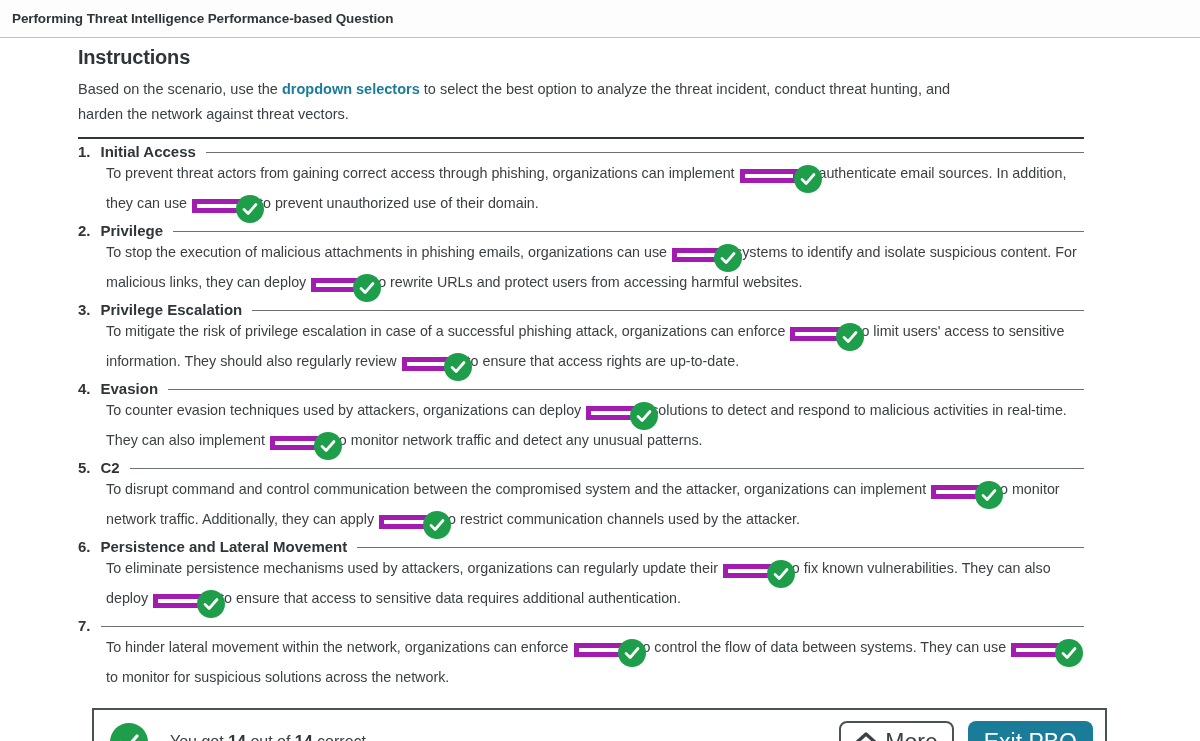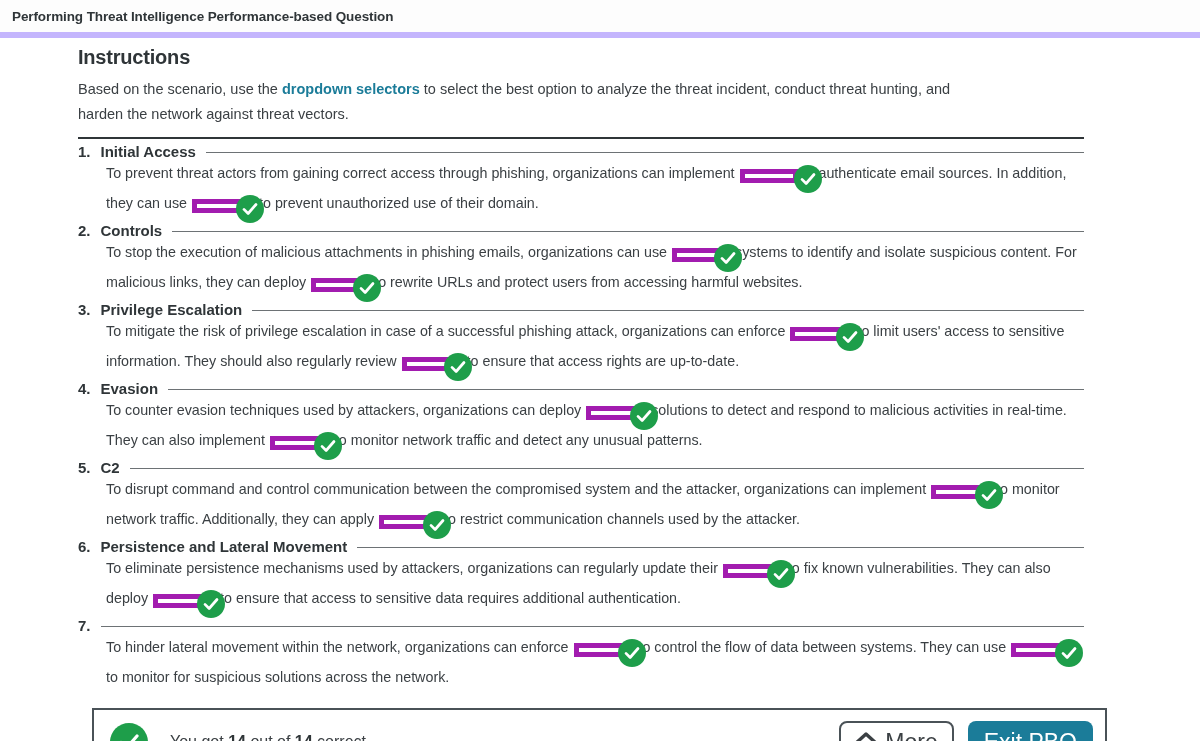--- a/index.html
+++ b/index.html
@@ -9,21 +9,21 @@
     background: #ffffff;
     font-family: "Liberation Sans", sans-serif;
     color: #3b4044;
     overflow: hidden;
   }
 
   
   .titlebar {
     height: 38px;
     background: #fdfdfd;
-    border-bottom: 6px solid #c4b5fd;
+    border-bottom: 1px solid #c4b5fd;
     display: flex;
     align-items: center;
     padding-left: 12px;
   }
   .titlebar-text {
     font-size: 13.5px;
     font-weight: bold;
     color: #2f3538;
     letter-spacing: -0.1px;
   }
@@ -236,21 +236,21 @@
               </span></span><span> to authenticate email sources. In addition, they can use </span><span class="dd"><span class="dd-box w-dmarc">DMARC</span><span class="dd-check" style="left:44px">
                 <svg width="18" height="18" viewBox="0 0 24 24">
                   <path d="M4 12.5 L9.5 18 L20 6" stroke="#ffffff" stroke-width="3.6" fill="none" stroke-linecap="round" stroke-linejoin="round"></path>
                 </svg>
               </span></span><span> to prevent unauthorized use of their domain.</span></div>
       </div>
 
       <div class="section">
         <div class="legend-row">
           <span class="legend-num">2.</span>
-          <span class="legend-num">Controls</span>
+          <span class="legend-num">Privilege</span>
           <span class="legend-rule"></span>
         </div>
         <div class="body-text"><span>To stop the execution of malicious attachments in phishing emails, organizations can use </span><span class="dd"><span class="dd-box w-emailg">Email G</span><span class="dd-check" style="left:42px">
                 <svg width="18" height="18" viewBox="0 0 24 24">
                   <path d="M4 12.5 L9.5 18 L20 6" stroke="#ffffff" stroke-width="3.6" fill="none" stroke-linecap="round" stroke-linejoin="round"></path>
                 </svg>
               </span></span><span> systems to identify and isolate suspicious content. For malicious links, they can deploy </span><span class="dd"><span class="dd-box w-urlrw">URL re</span><span class="dd-check" style="left:42px">
                 <svg width="18" height="18" viewBox="0 0 24 24">
                   <path d="M4 12.5 L9.5 18 L20 6" stroke="#ffffff" stroke-width="3.6" fill="none" stroke-linecap="round" stroke-linejoin="round"></path>
                 </svg>

